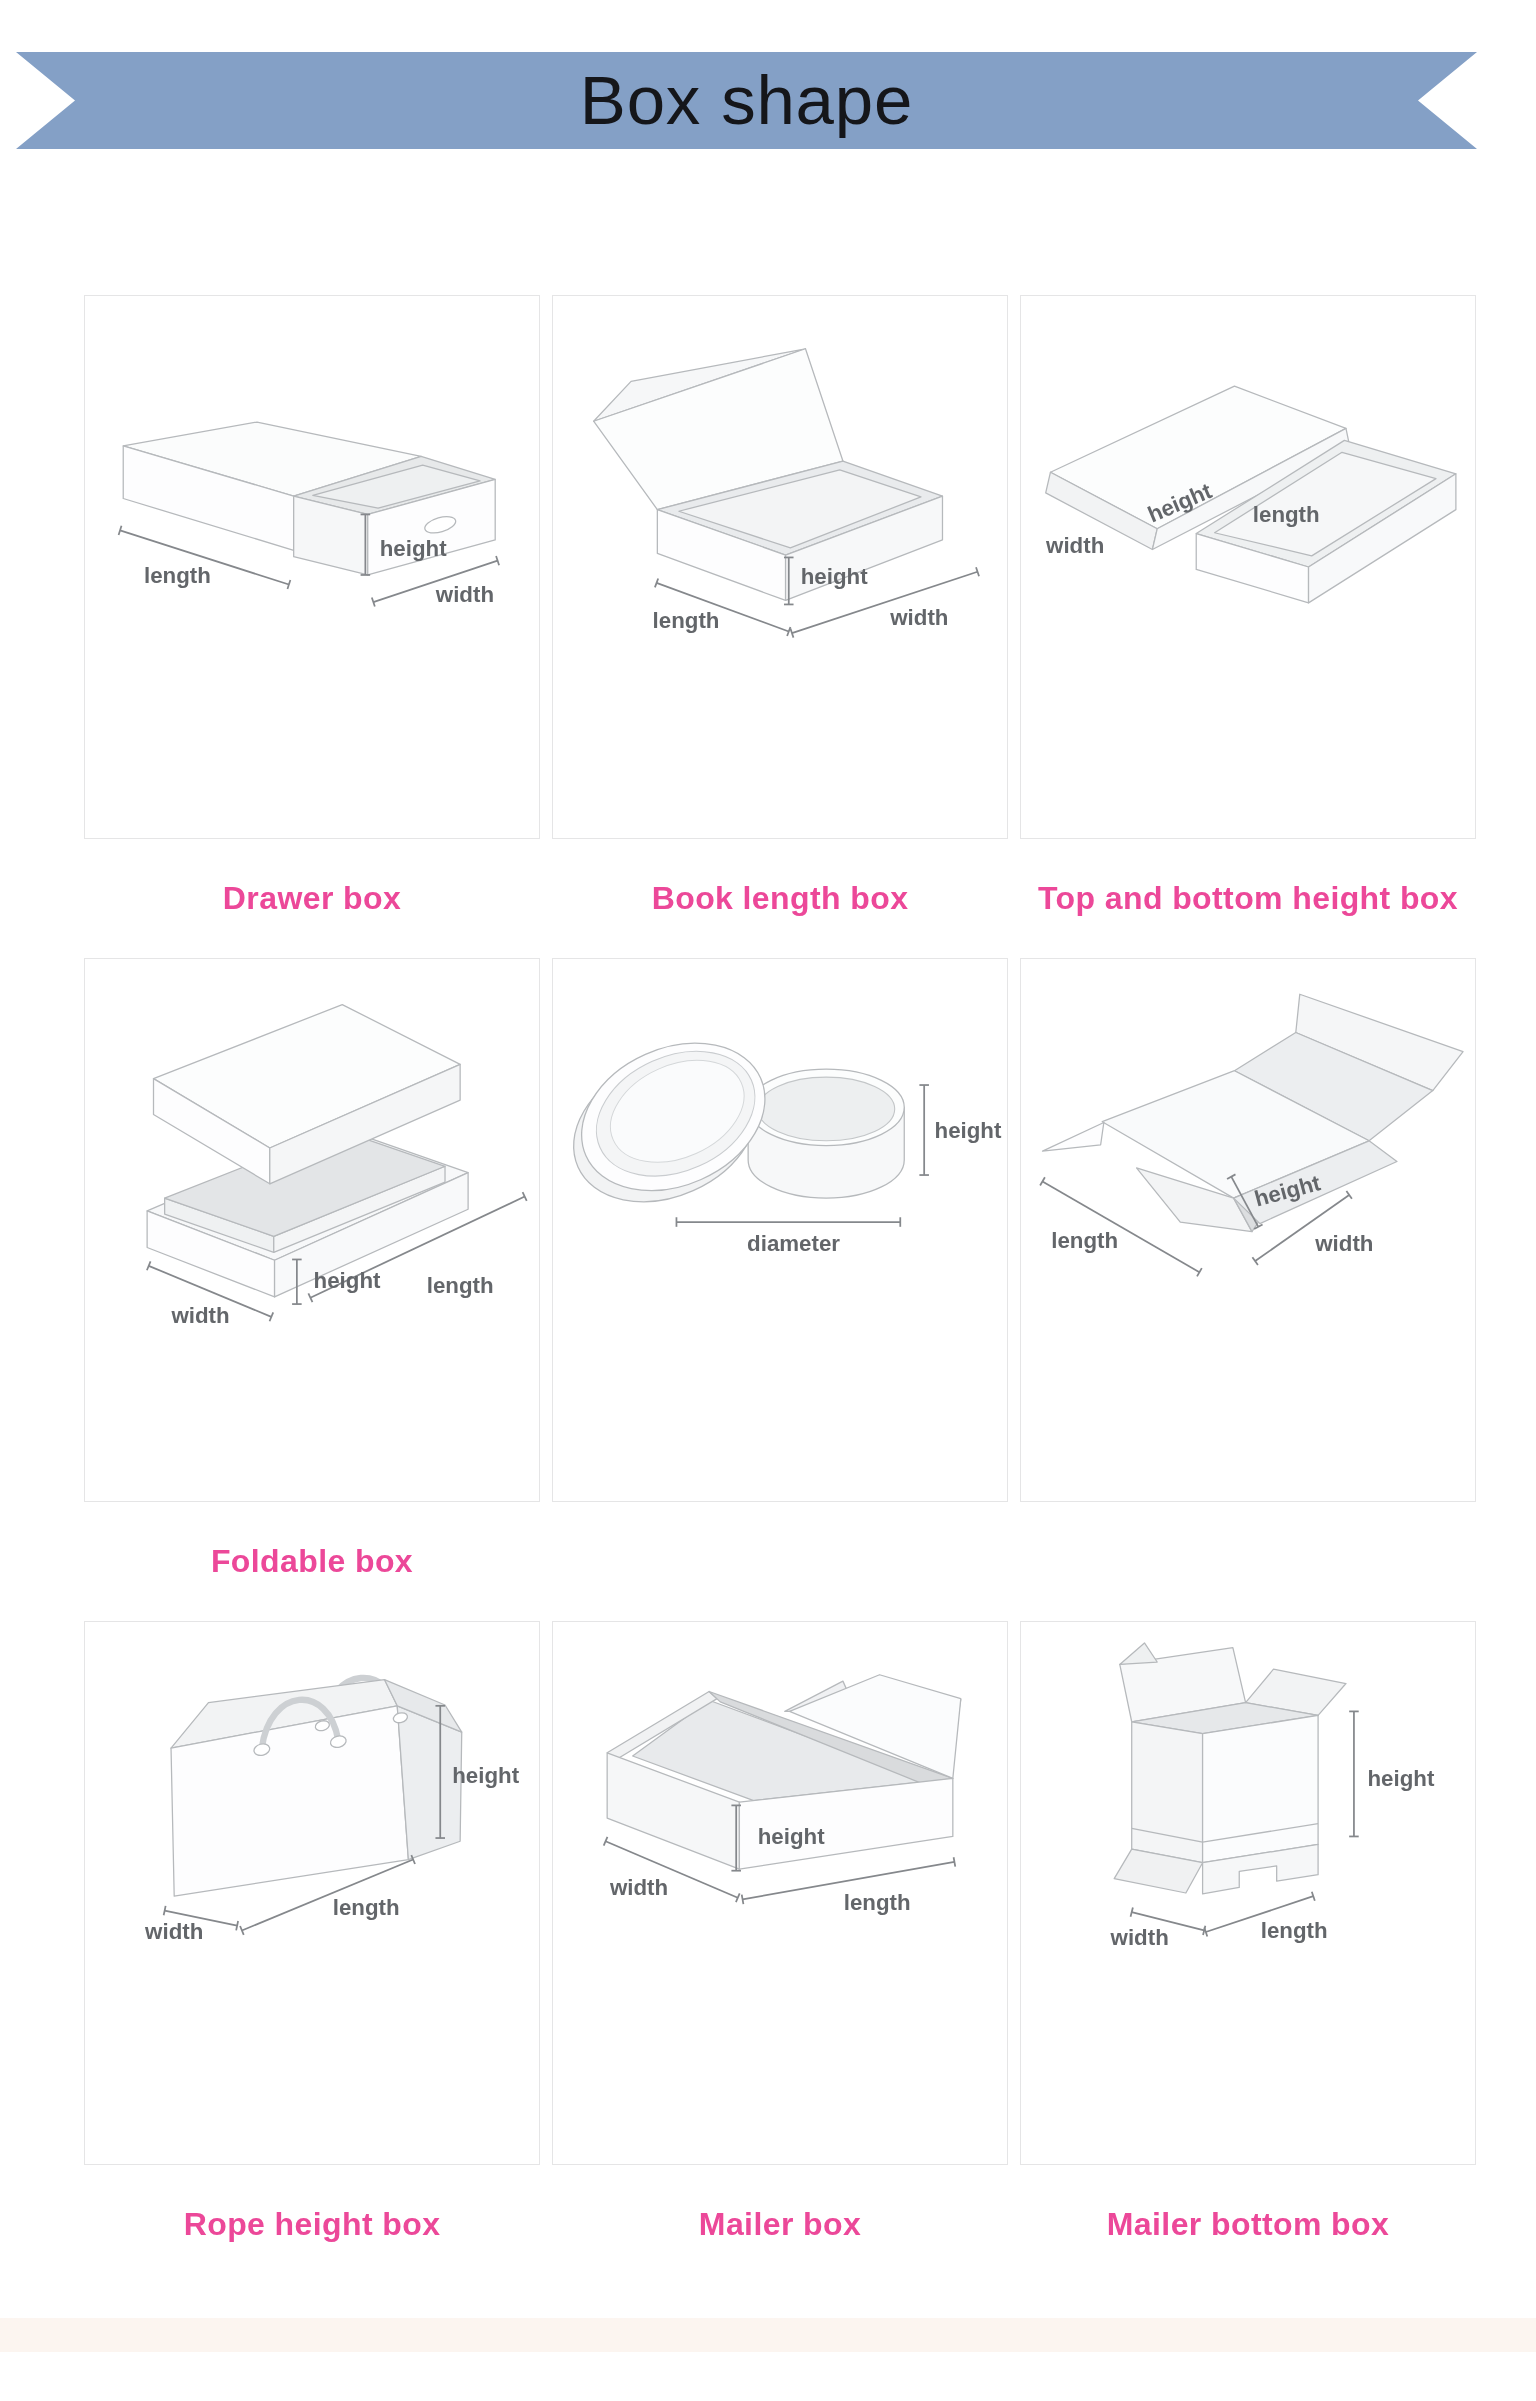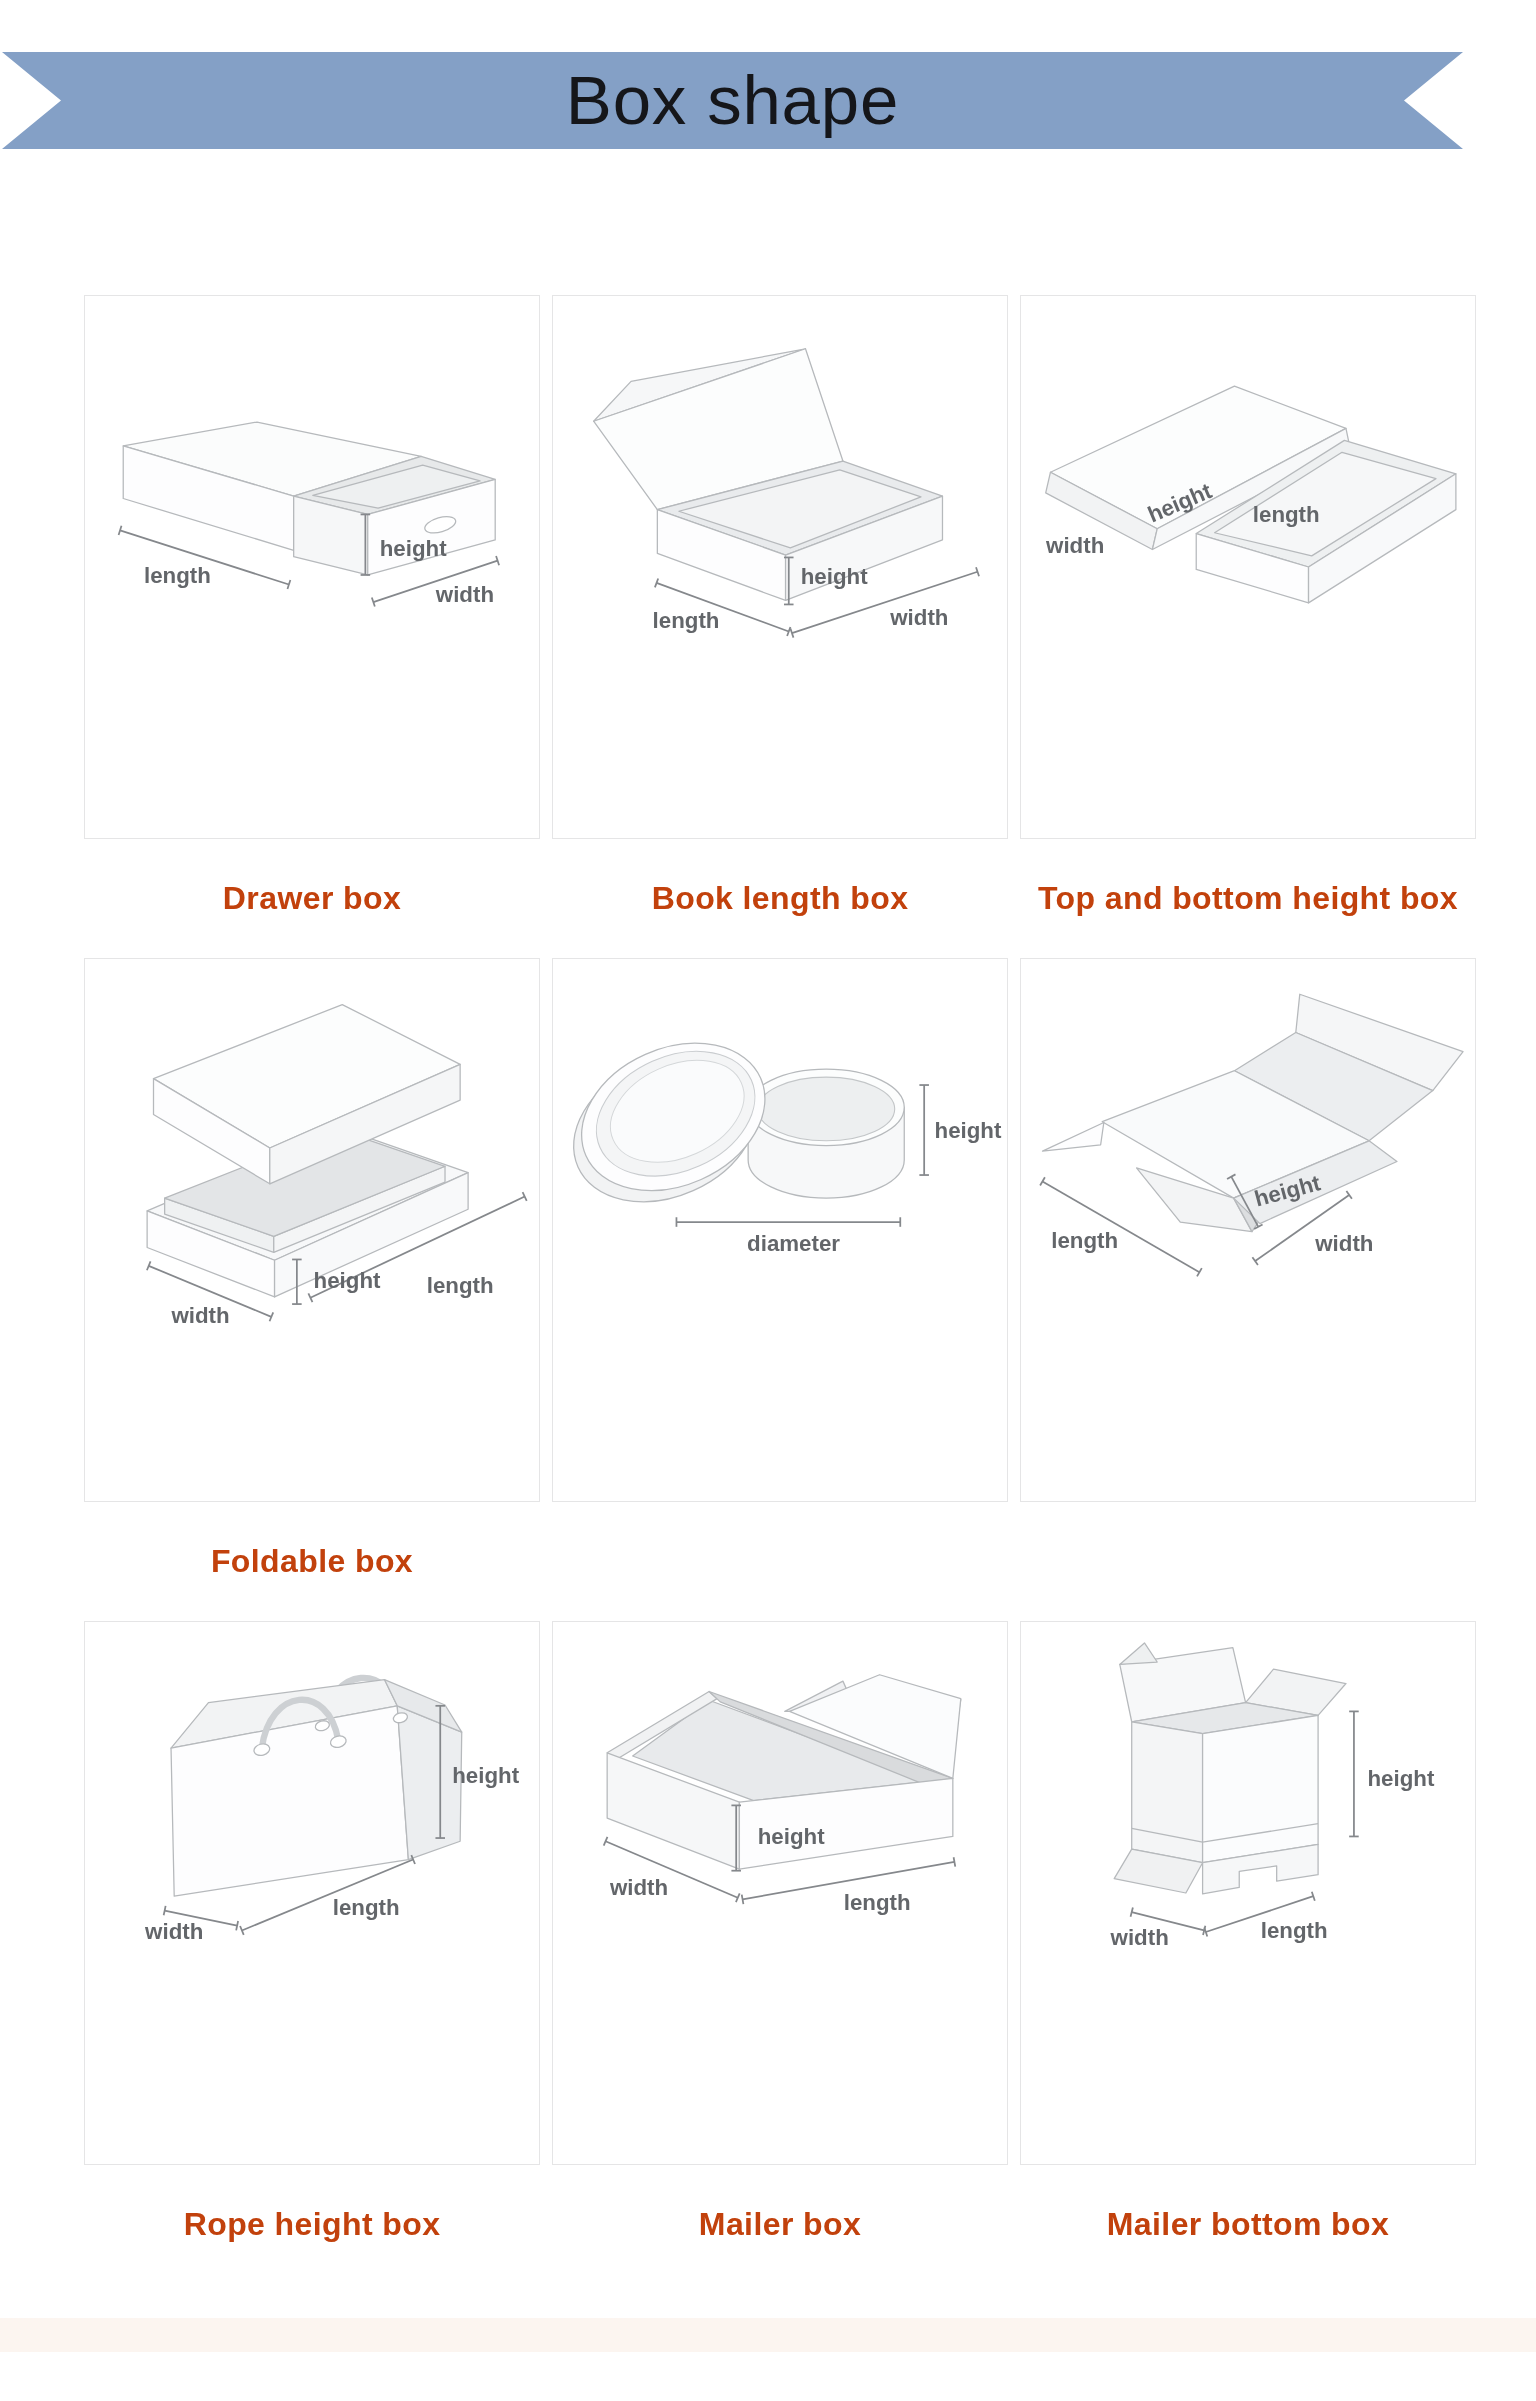--- a/index.html
+++ b/index.html
@@ -1,40 +1,40 @@
 <!DOCTYPE html>
 <html style="font-size:12.8px"><head>
 <meta charset="utf-8">
 <style>
   html,body{margin:0;padding:0;}
   body{
     width:1537px;height:2401px;position:relative;overflow:hidden;
     background:#ffffff;font-family:"Liberation Sans",sans-serif;
   }
   .ribbon{
-    position:absolute;left:2px;top:52px;width:1461px;height:97px;
+    position:absolute;left:16px;top:52px;width:1461px;height:97px;
     background:#84a0c6;display:flex;align-items:center;justify-content:center;
     clip-path:polygon(0 0,100% 0,calc(100% - 59px) 50%,100% 100%,0 100%,59px 50%);
   }
   .ribbon-title{
     font-size:69px;font-weight:500;color:#15161a;letter-spacing:0.8px;line-height:1;
   }
   .grid{
     position:absolute;left:84px;top:295px;width:1393px;
     display:grid;grid-template-columns:repeat(3,456px);grid-auto-rows:663px;column-gap:12px;
   }
   .cell{display:flex;flex-direction:column;align-items:stretch;}
   .card{
     box-sizing:border-box;width:456px;height:544px;background:#ffffff;
     border:1.6px solid #e5e5e6;
   }
   .card svg{display:block;width:100%;height:100%;}
   .card-title{
     height:118px;display:flex;align-items:center;justify-content:center;
-    font-size:32px;font-weight:700;color:#c2410c;letter-spacing:0.4px;
+    font-size:32px;font-weight:700;color:#ec4899;letter-spacing:0.4px;
   }
   .footer-band{
     position:absolute;left:0;top:2318px;width:1537px;height:34px;background:#fcf5f0;
   }
   
   .f{stroke:#b6b9bc;stroke-width:1.6;stroke-linejoin:round;}
   .edge{stroke:#b6b9bc;stroke-width:1.6;fill:none;}
   .dim{stroke:#85888c;stroke-width:2.2;fill:none;
        marker-start:url(#tick);marker-end:url(#tick);}
   .lbl{fill:#63666a;font-family:"Liberation Sans",sans-serif;font-size:28px;font-weight:600;}

